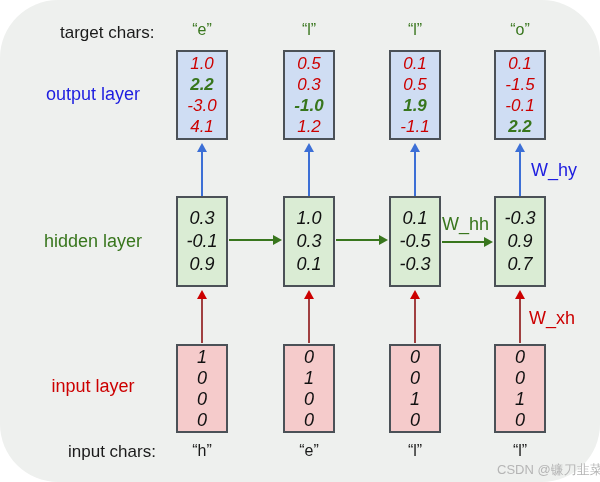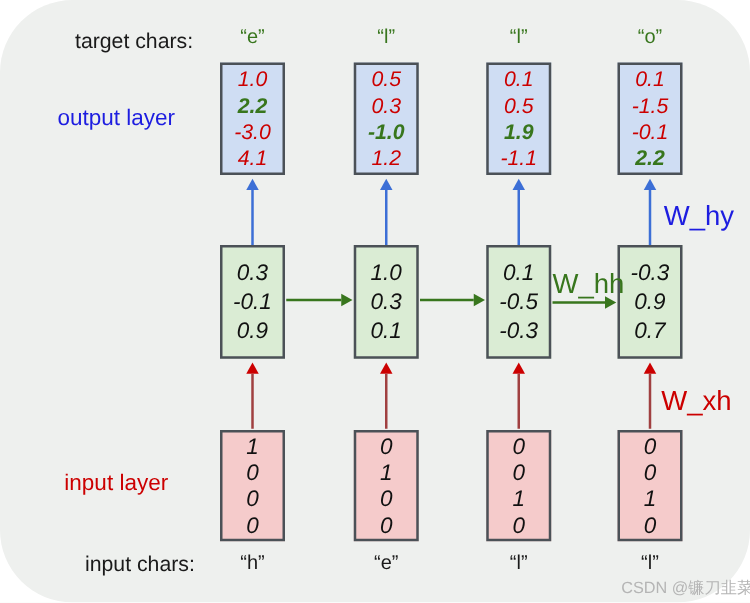--- a/index.html
+++ b/index.html
@@ -12,21 +12,21 @@
     position:absolute;inset:0;background:var(--panel-bg,#eef0ee);
     border-radius:58px;
   }
   .abs{position:absolute;}
   
   .row-label{font-size:17px;color:#1a1a1a;white-space:nowrap;text-align:right;}
   .layer-label{width:146px;text-align:center;font-size:18px;white-space:nowrap;}
   .lbl-output{color:var(--blue,#1d1de0);}
   .lbl-hidden{color:var(--green,#38761d);}
   .lbl-input{color:var(--red,#cc0000);}
-  .weight-label{font-size:22px;white-space:nowrap;}
+  .weight-label{font-size:18px;white-space:nowrap;}
   
   .char{width:52px;text-align:center;font-size:16px;white-space:nowrap;}
   .char.green{color:var(--green,#38761d);}
   .char.black{color:#1a1a1a;}
   
   .vbox{
     width:52px;box-sizing:border-box;border:2px solid #4b5157;
     display:flex;flex-direction:column;align-items:center;justify-content:center;
     text-align:center;
   }
@@ -57,20 +57,21 @@
 <div class="stage">
   <div class="panel"></div>
 
   <div class="abs row-label" style="left:60px;top:23px;">target chars:</div>
   <div class="abs char green" style="left:176px;top:21px;">“e”</div>
   <div class="abs char green" style="left:283px;top:21px;">“l”</div>
   <div class="abs char green" style="left:389px;top:21px;">“l”</div>
   <div class="abs char green" style="left:494px;top:21px;">“o”</div>
 
   <div class="abs layer-label lbl-output" style="left:20px;top:84px;">output layer</div>
+  <div class="abs layer-label lbl-hidden" style="left:20px;top:231px;">hidden layer</div>
   <div class="abs layer-label lbl-input" style="left:20px;top:376px;">input layer</div>
 
   <div class="abs vbox out-box" style="left:176px;top:50px;">
     <span class="val">1.0</span>
     <span class="val green">2.2</span>
     <span class="val">-3.0</span>
     <span class="val">4.1</span>
   </div>
   <div class="abs vbox out-box" style="left:283px;top:50px;">
     <span class="val">0.5</span>

